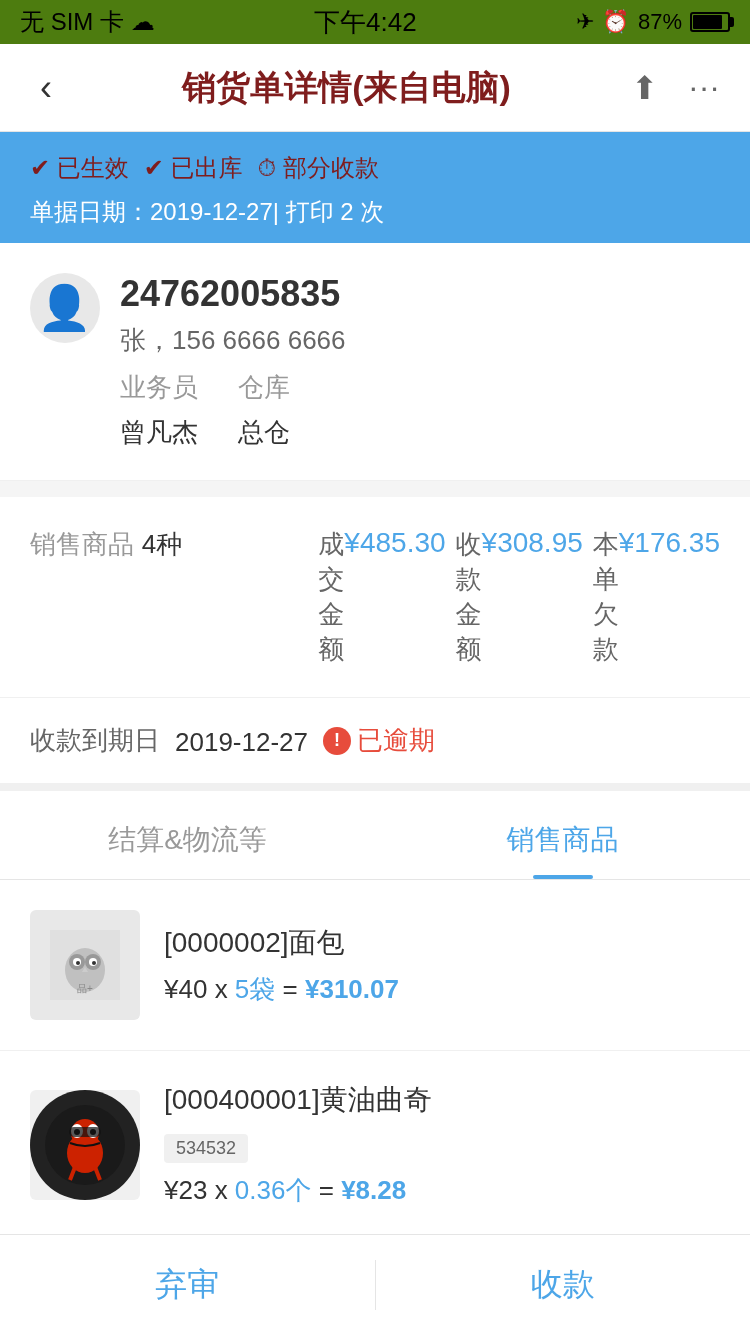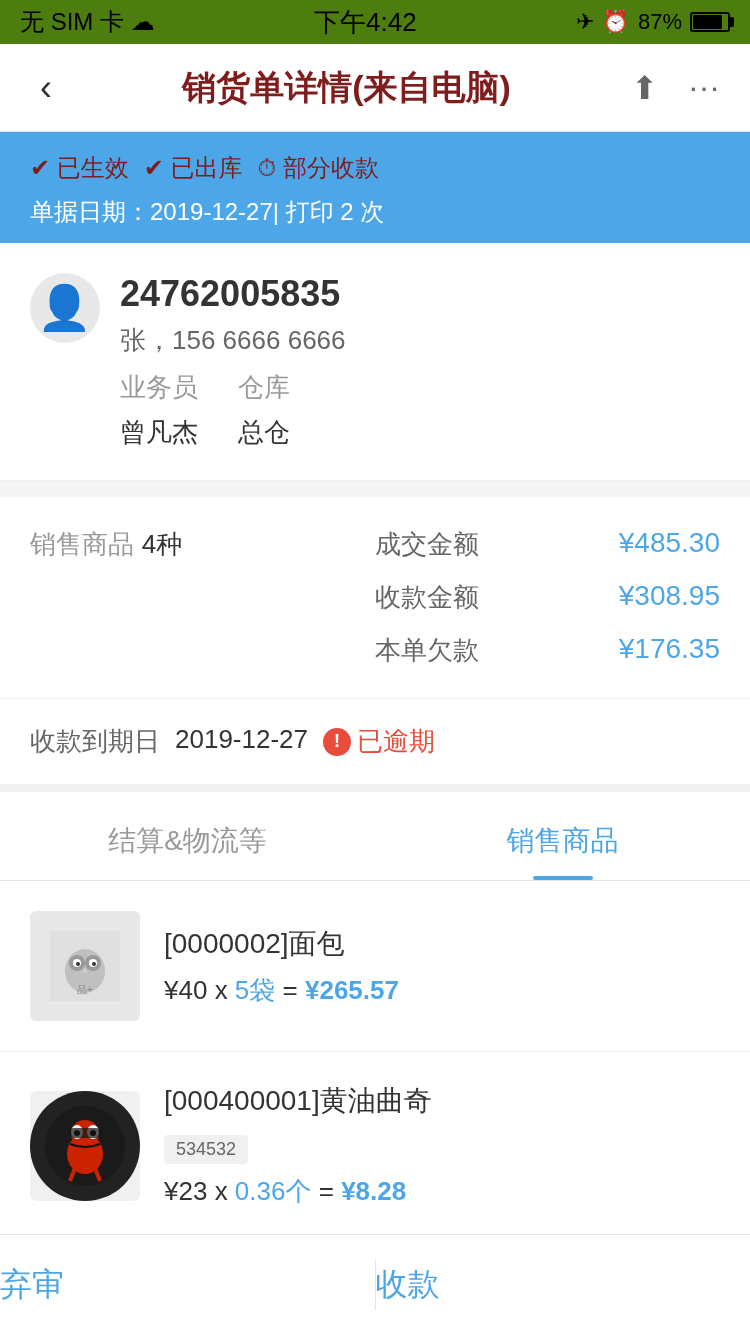--- a/index.html
+++ b/index.html
@@ -110,31 +110,31 @@
       padding: 30px;
       display: flex;
       align-items: flex-start;
       border-bottom: 1px solid #f0f0f0;
       margin-top: 16px;
     }
     .stats-left { flex: 1; }
     .stats-item { margin-bottom: 10px; }
     .stats-label { font-size: 26px; color: #999; }
     .stats-value { font-size: 26px; color: #333; }
-    .stats-right { flex: 1; display: flex; flex-direction: column; gap: 18px; align-items: flex-end; }
+    .stats-right { flex: 1; display: flex; flex-direction: row; gap: 10px; align-items: flex-end; }
     .amount-row { display: flex; justify-content: space-between; width: 100%; }
     .amount-label { font-size: 26px; color: #666; }
     .amount-value { font-size: 28px; color: #4da6e8; font-weight: 500; }
 
     
     .due-section {
       background: #fff;
       padding: 25px 30px;
       display: flex;
-      align-items: flex-start;
+      align-items: flex-end;
       gap: 15px;
       border-bottom: 8px solid #f0f0f0;
     }
     .due-text { font-size: 26px; color: #666; }
     .due-date { font-size: 26px; color: #333; }
     .overdue-badge {
       display: flex; align-items: center; gap: 6px;
       background: transparent;
     }
     .overdue-icon {
@@ -202,21 +202,21 @@
       position: fixed;
       bottom: 0; left: 0;
       width: 750px;
       height: 100px;
       background: #fff;
       border-top: 1px solid #e5e5e5;
       display: flex;
       align-items: center;
     }
     .bottom-btn {
-      flex: 1; 
+      flex: 1; text-align: center;
       font-size: 32px;
       cursor: pointer;
       padding: 20px 0;
     }
     .bottom-btn.cancel { color: #4da6e8; }
     .bottom-btn.confirm { color: #4da6e8; }
     .bottom-divider { width: 1px; height: 50px; background: #e5e5e5; }
 
     
     .owl-placeholder {
@@ -350,21 +350,21 @@
         </svg>
       </div>
     </div>
     <div class="product-info">
       <div class="product-name">[0000002]面包</div>
       <div class="product-price">
         <span>¥40</span>
         <span> x </span>
         <span class="qty">5袋</span>
         <span> = </span>
-        <span class="total">¥265.57</span>
+        <span class="total">¥310.07</span>
       </div>
     </div>
   </div>
 
   <div class="product-item">
     <div class="product-thumb">
 
       <div class="owl-placeholder">
         <svg class="owl-svg" viewBox="0 0 80 80">
           <circle cx="40" cy="40" r="40" fill="#1a1a1a"></circle>

